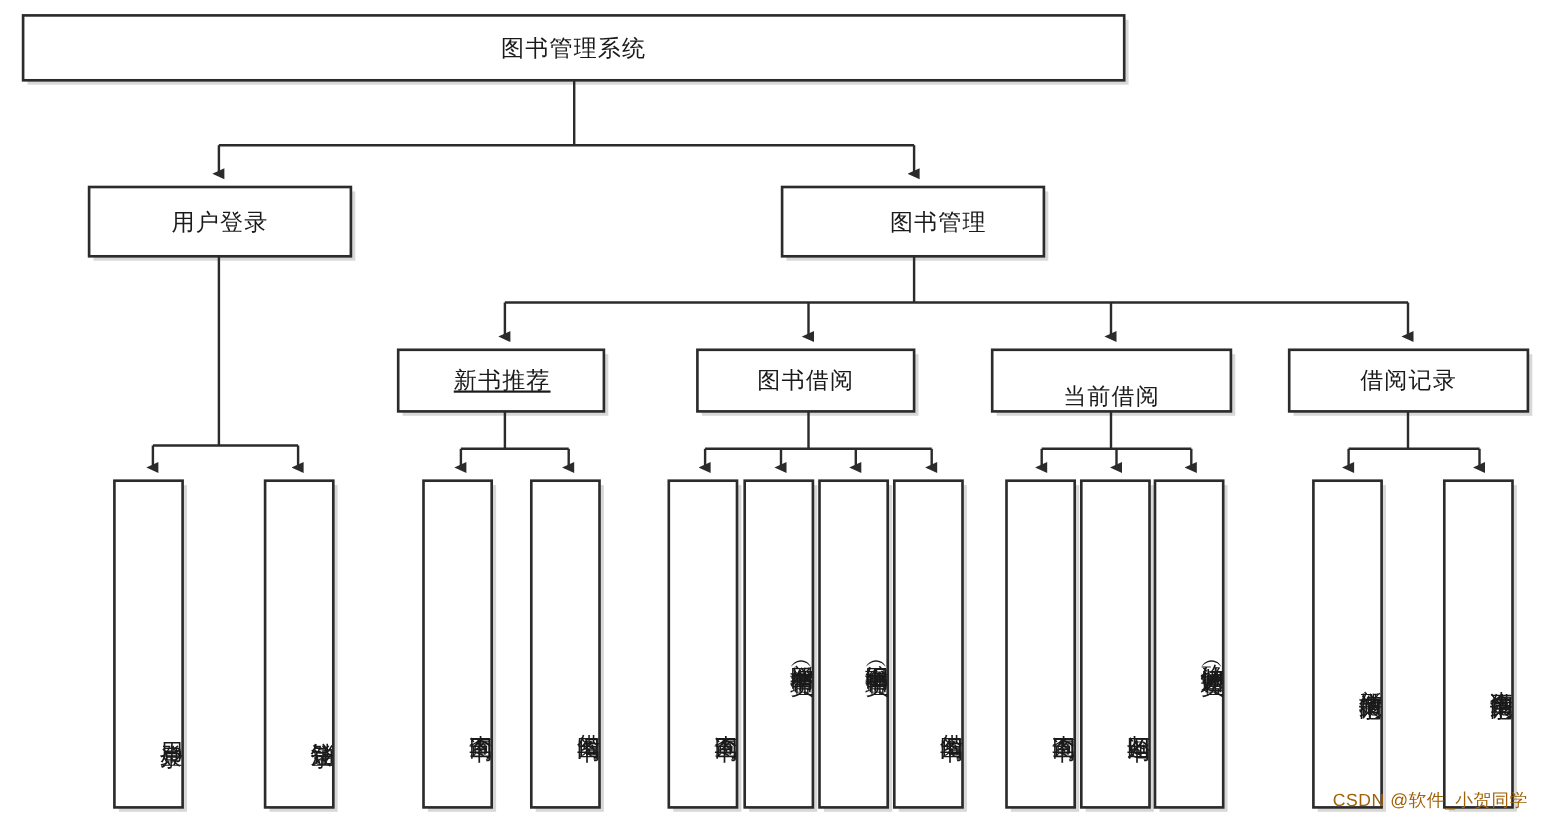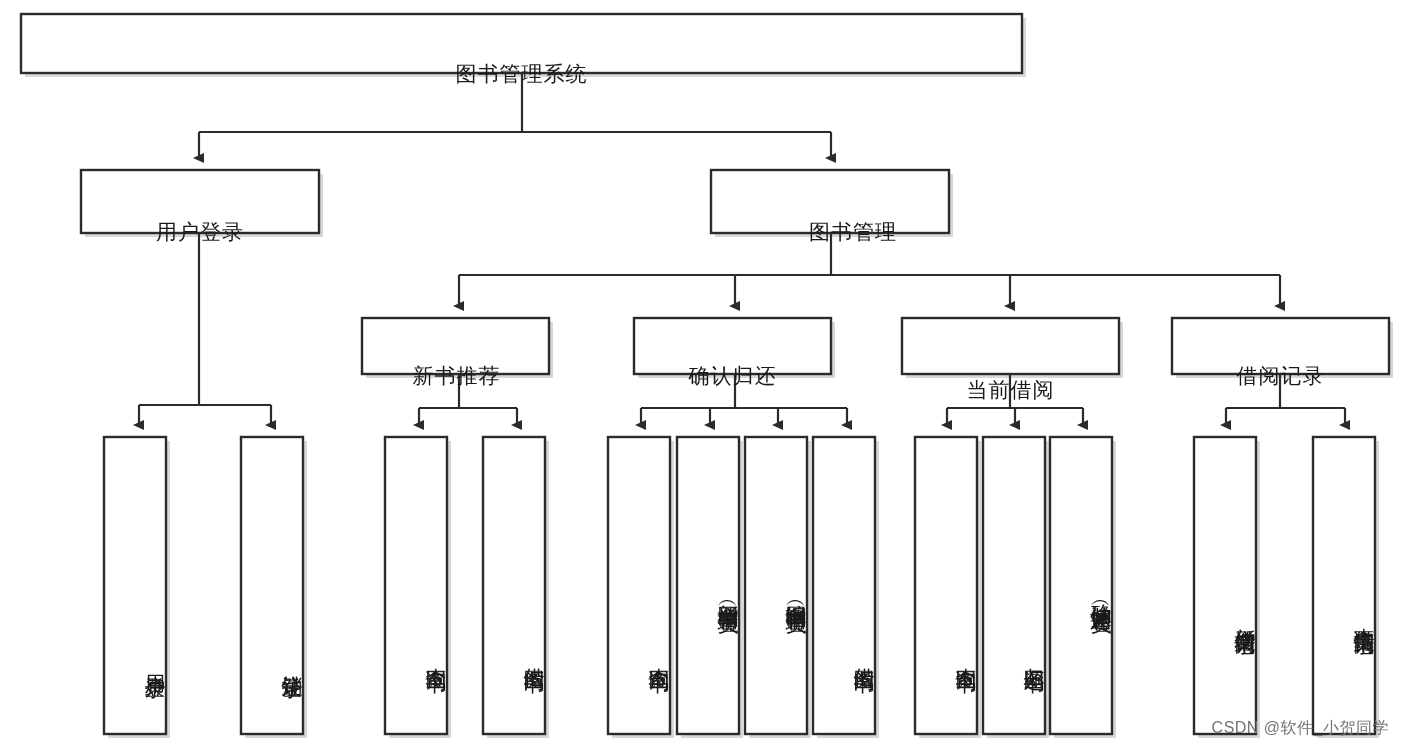--- a/index.html
+++ b/index.html
@@ -65,28 +65,27 @@
     position: absolute;
     display: flex;
     align-items: center;
     justify-content: center;
     font-size: 21px;
     color: #1a1a1a;
     letter-spacing: 1px;
     white-space: nowrap;
     pointer-events: none;
     font-family: "Liberation Sans", "DejaVu Sans", sans-serif;
-    margin-top: 30px;
   }
   #watermark {
     position: absolute;
     right: 16px;
     bottom: 8px;
     font-size: 16px;
-    color: #737373;
+    color: #a16207;
     letter-spacing: .5px;
     font-family: "Liberation Sans", "DejaVu Sans", sans-serif;
     pointer-events: none;
     text-align: right;
   }
 </style>
 </head>
 <body>
 
 <div id="diagram-root">
@@ -187,22 +186,22 @@
     <rect class="node-box" x="1050" y="437" width="62" height="297"></rect>
     <rect class="node-box" x="1194" y="437" width="62" height="297"></rect>
     <rect class="node-box" x="1313" y="437" width="62" height="297"></rect>
   </svg>
 
   <div class="hlabel-wrap" style="left:21px; top:14px; width:1001px; height:59px;">图书管理系统</div>
 
   <div class="hlabel-wrap" style="left:81px; top:170px; width:238px; height:63px;">用户登录</div>
   <div class="hlabel-wrap" style="left:711px; top:170px; width:284px; height:63px;">图书管理</div>
 
-  <div class="hlabel-wrap" style="left:362px; top:318px; width:189px; height:56px;">新书推荐</div>
-  <div class="hlabel-wrap" style="left:634px; top:318px; width:197px; height:56px;">确认归还</div>
+  <div class="hlabel-wrap" style="left:362px; top:318px; width:189px; height:56px;text-decoration:underline;">新书推荐</div>
+  <div class="hlabel-wrap" style="left:634px; top:318px; width:197px; height:56px;">图书借阅</div>
   <div class="hlabel-wrap" style="left:902px; top:332px; width:217px; height:56px;">当前借阅</div>
   <div class="hlabel-wrap" style="left:1172px; top:318px; width:217px; height:56px;text-align:right;">借阅记录</div>
 
   <div class="vlabel-wrap" style="left:104px; top:437px; width:62px; height:297px; padding-top:75px;">用户登录</div>
   <div class="vlabel-wrap" style="left:241px; top:437px; width:62px; height:297px; padding-top:75px;">注销登录</div>
   <div class="vlabel-wrap" style="left:385px; top:437px; width:62px; height:297px; padding-top:68px;">查询图书</div>
   <div class="vlabel-wrap" style="left:483px; top:437px; width:62px; height:297px; padding-top:68px;">借阅图书</div>
   <div class="vlabel-wrap" style="left:608px; top:437px; width:62px; height:297px; padding-top:68px;">查询图书</div>
   <div class="vlabel-wrap" style="left:677px; top:437px; width:62px; height:297px; padding-top:8px;">新增图书（管理员）</div>
   <div class="vlabel-wrap" style="left:745px; top:437px; width:62px; height:297px; padding-top:8px;">编辑图书（管理员）</div>

